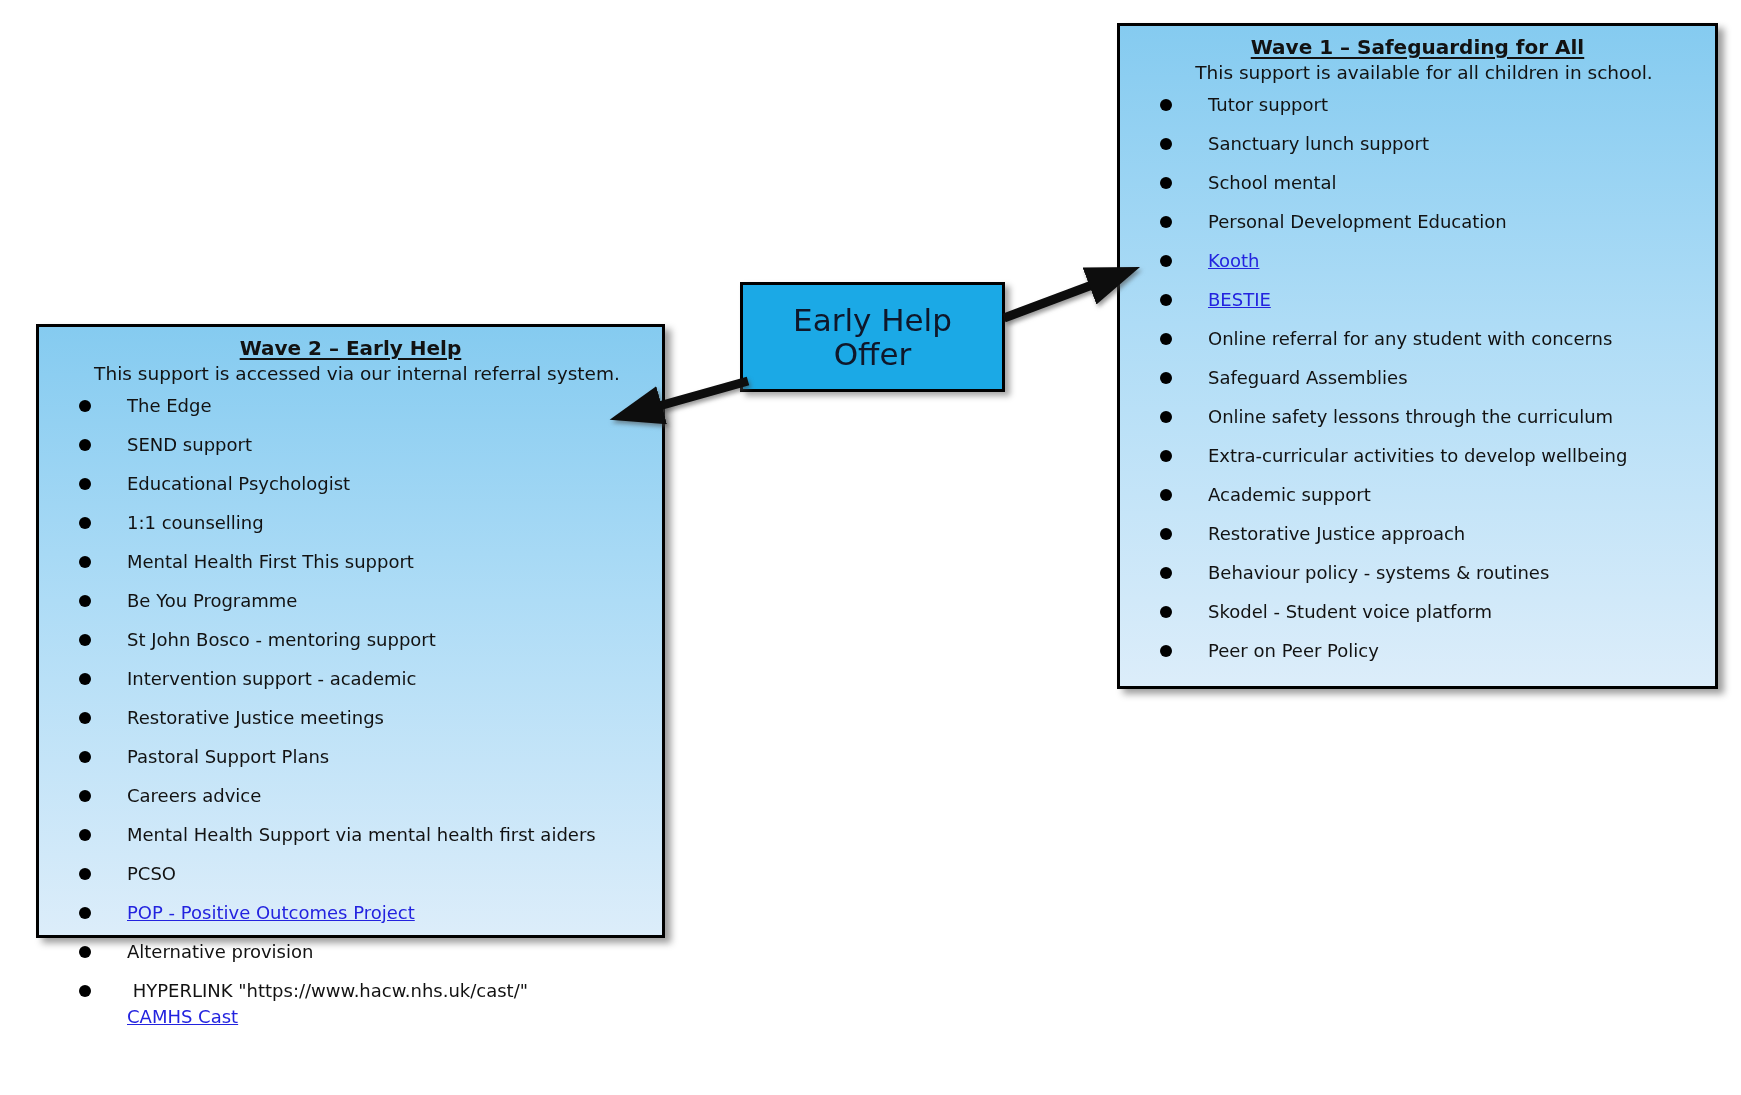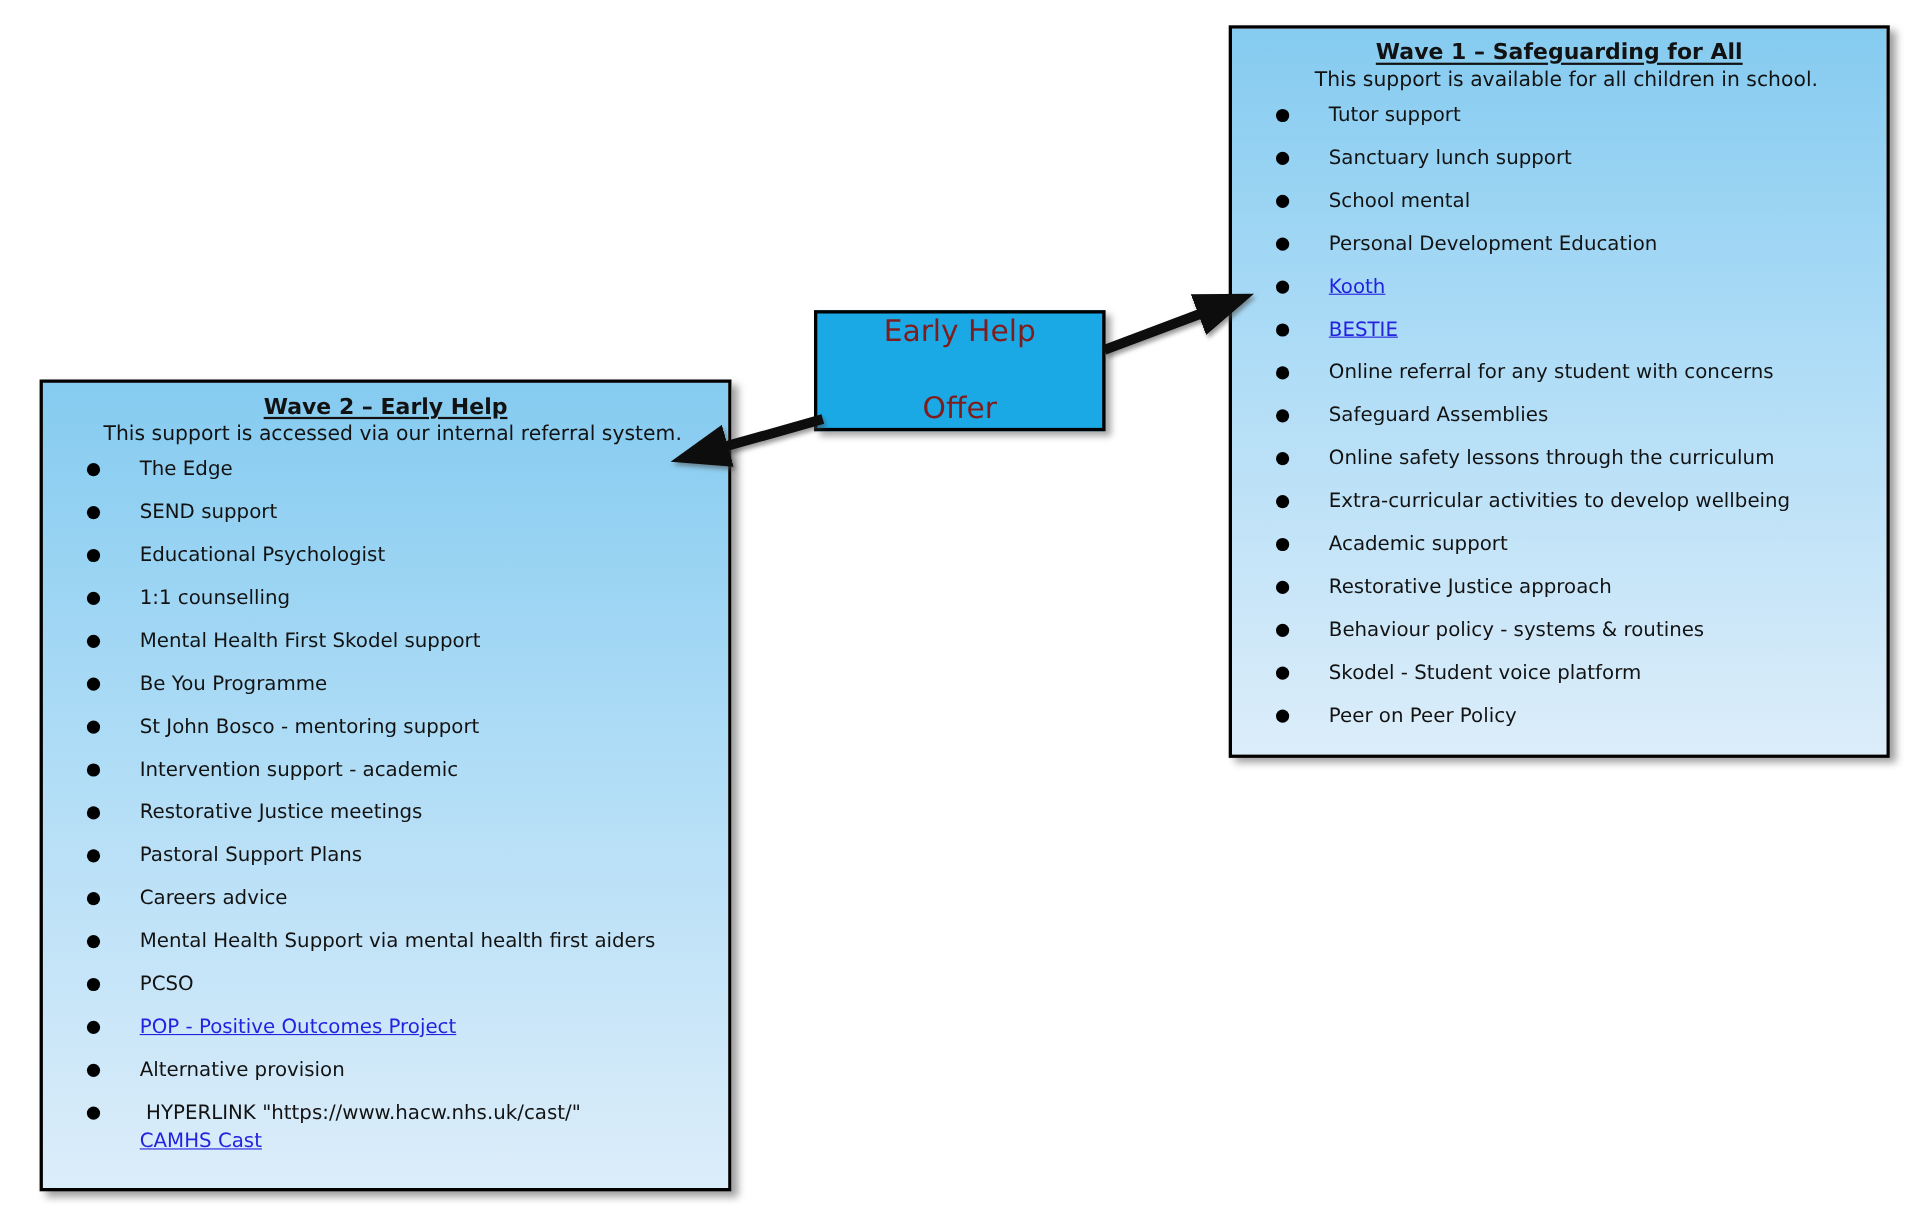--- a/index.html
+++ b/index.html
@@ -6,42 +6,42 @@
   body { font-family:"DejaVu Sans","Liberation Sans",sans-serif; color:var(--text,#121212); }
   .canvas { position:relative; width:1741px; height:1095px; background:#ffffff; overflow:hidden; }
 
   .wavebox {
     position:absolute; box-sizing:border-box;
     border:3px solid var(--border,#000);
     background:linear-gradient(180deg, var(--box-top,#85CBF0) 0%, var(--box-mid,#AEDCF6) 45%, var(--box-bottom,#DCEDFA) 100%);
     box-shadow:6px 5px 7px rgba(0,0,0,0.38);
     padding-top:8px;
   }
-  #wave2-box { left:36px;  top:345px; width:629px; height:738px; }
+  #wave2-box { left:36px;  top:324px; width:629px; height:614px; }
   #wave1-box { left:1117px; top:23px;  width:601px; height:666px; }
 
   .box-title {
     margin:0; text-align:center; font-size:20px; line-height:26px; font-weight:bold;
     text-decoration:underline; text-decoration-thickness:2px; text-underline-offset:3px;
     white-space:pre;
   }
   .box-sub { margin:0 0 6px 13px; text-align:center; font-size:18.5px; line-height:26px; white-space:pre; }
 
   .list { padding-left:40px; }
   .item { display:flex; align-items:flex-start; margin-bottom:13px; }
   .bullet { flex:none; width:12px; height:12px; border-radius:50%; background:#000; margin:7px 36px 0 0; }
   .txt { font-size:18px; line-height:26px; }
   .line { display:block; width:max-content; white-space:pre; }
   .lnk { color:var(--link,#2323DF); text-decoration:underline; cursor:pointer; }
 
   .center-box {
     position:absolute; left:740px; top:282px; width:265px; height:110px; box-sizing:border-box;
     background:var(--center-fill,#1BA9E6); border:3px solid var(--border,#000);
-    display:flex; flex-direction:column; justify-content:space-between; align-items:center;
-    font-size:27px; line-height:34px; color:#7f1d1d;
+    display:flex; flex-direction:column; justify-content:center; align-items:center;
+    font-size:31px; line-height:34px; color:#0f172a;
     box-shadow:5px 4px 6px rgba(0,0,0,0.35);
   }
   .center-box div { white-space:pre; }
 
   .arrows { position:absolute; left:0; top:0; pointer-events:none;
     filter:drop-shadow(2px 3px 2px rgba(70,70,70,0.55)); }
   .arrow { stroke:var(--arrow,#0d0d0d); stroke-width:9; }
   marker path { fill:var(--arrow,#0d0d0d); }
 </style>
 </head>
@@ -73,21 +73,21 @@
         </div>
         <div class="item">
           <span class="bullet"></span>
           <span class="txt">
             <span class="line">1:1 counselling</span>
           </span>
         </div>
         <div class="item">
           <span class="bullet"></span>
           <span class="txt">
-            <span class="line">Mental Health First Skodel support</span>
+            <span class="line">Mental Health First This support</span>
           </span>
         </div>
         <div class="item">
           <span class="bullet"></span>
           <span class="txt">
             <span class="line">Be You Programme</span>
           </span>
         </div>
         <div class="item">
           <span class="bullet"></span>

